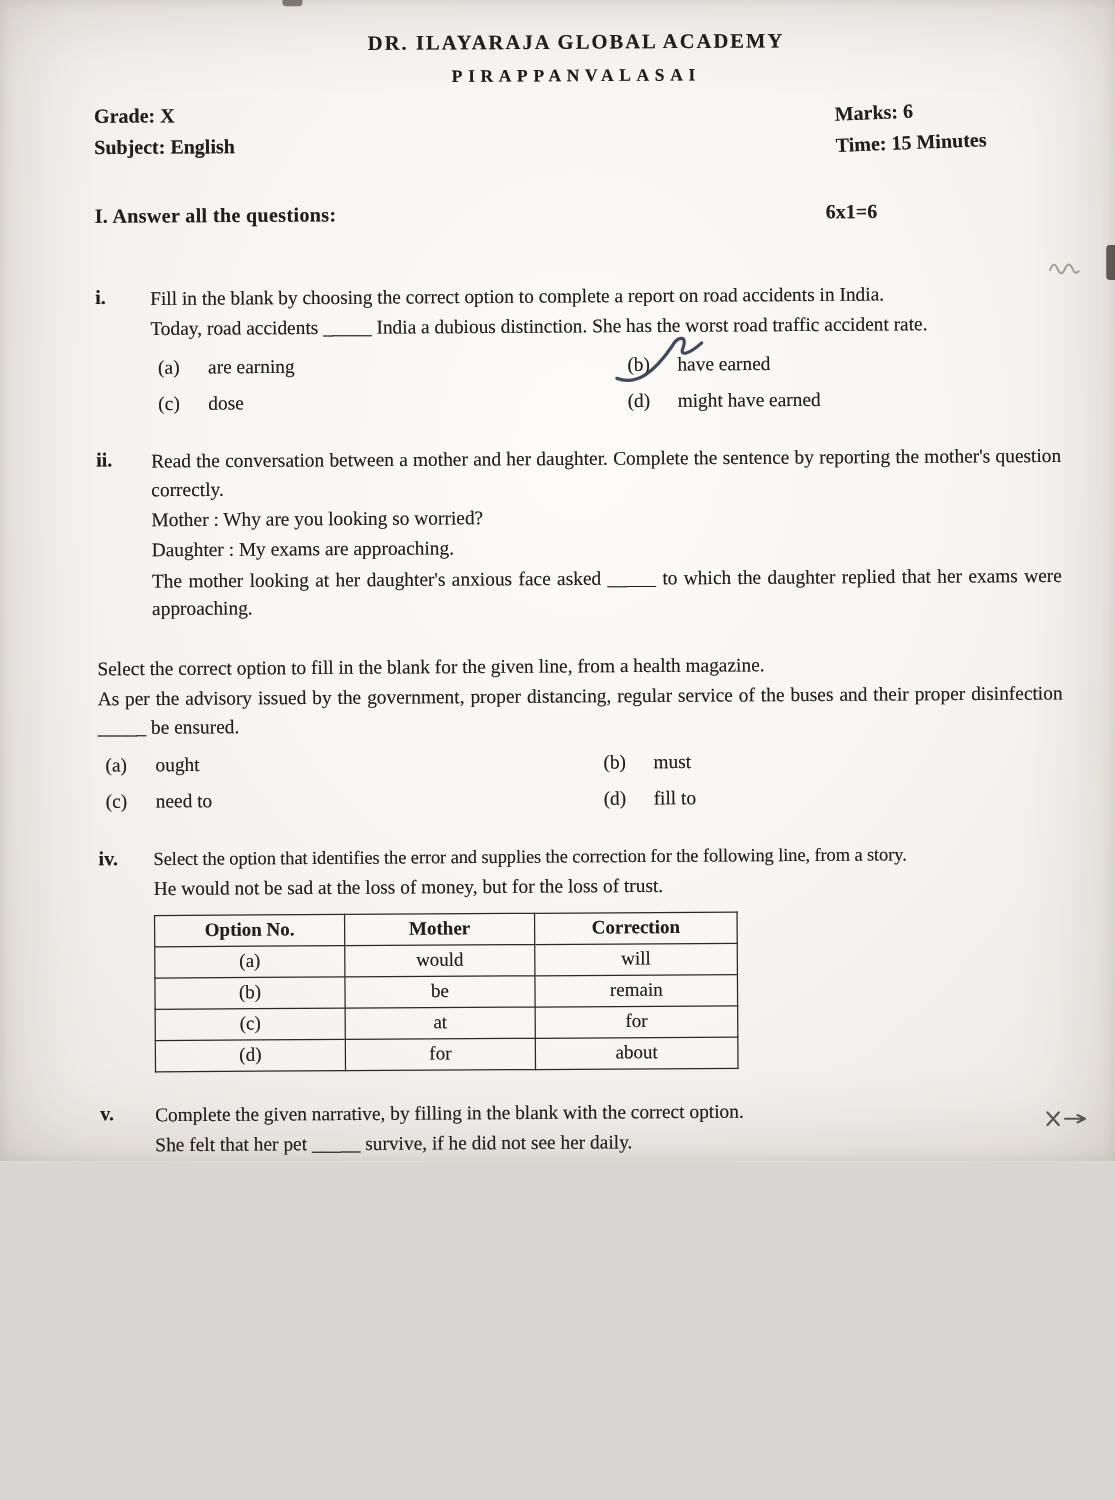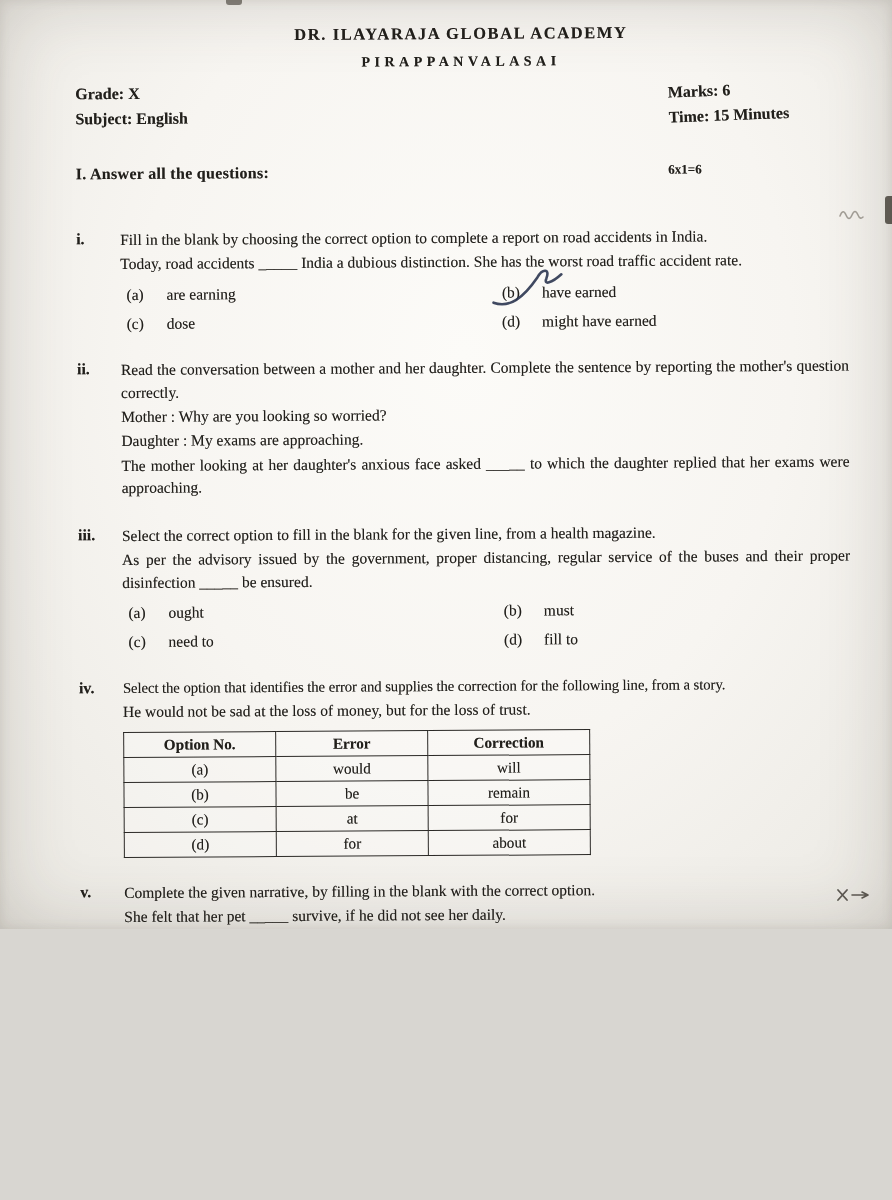--- a/index.html
+++ b/index.html
@@ -25,21 +25,21 @@
 
   .school { text-align:center; font-weight:bold; font-size:16.5px; letter-spacing:1.6px; }
   .place  { text-align:center; font-weight:bold; font-size:14px; letter-spacing:4.5px; margin-top:10px; }
 
   .meta { display:flex; justify-content:space-between; margin-top:13px; }
   .meta-left  > div, .meta-right > div { font-weight:bold; font-size:16px; margin-bottom:7px; }
   .meta-right { margin-right:58px; transform:rotate(-1.8deg); }
 
   .secrow { display:flex; justify-content:space-between; margin-top:30px; }
   .sec-title { font-weight:bold; font-size:16px; letter-spacing:.3px; }
-  .sec-marks { font-weight:bold; font-size:13px; margin-right:146px; }
+  .sec-marks { font-weight:bold; font-size:16px; margin-right:146px; }
 
   .qs { margin-top:46px; display:flex; flex-direction:column; gap:24px; }
   .q { display:flex; }
   .qnum { width:44px; flex:none; font-weight:bold; font-size:16px; padding-top:1px; }
   .qbody { flex:1; font-size:15.5px; line-height:1.44; }
   .qline { margin-bottom:2px; }
   .just { text-align:justify; }
   .tight { font-size:14.8px; letter-spacing:-.1px; }
 
   .opts { display:grid; grid-template-columns:52% 48%; row-gap:7px; margin-top:8px; padding-left:6px; }
@@ -122,21 +122,20 @@
         <div class="qnum">ii.</div>
         <div class="qbody">
           <div class="qline just">Read the conversation between a mother and her daughter. Complete the sentence by reporting the mother's question correctly.</div>
           <div class="qline">Mother : Why are you looking so worried?</div>
           <div class="qline">Daughter : My exams are approaching.</div>
           <div class="qline just">The mother looking at her daughter's anxious face asked _____ to which the daughter replied that her exams were approaching.</div>
         </div>
       </div>
 
       <div class="q">
-        <div class="qnum">iii.</div>
         <div class="qbody">
           <div class="qline">Select the correct option to fill in the blank for the given line, from a health magazine.</div>
           <div class="qline just">As per the advisory issued by the government, proper distancing, regular service of the buses and their proper disinfection _____ be ensured.</div>
           <div class="opts">
             <div class="opt">
               <span class="optL">(a)</span><span class="optT">ought</span>
             </div>
             <div class="opt">
               <span class="optL">(b)</span><span class="optT">must</span>
             </div>
@@ -152,21 +151,21 @@
 
       <div class="q">
         <div class="qnum">iv.</div>
         <div class="qbody">
           <div class="qline tight">Select the option that identifies the error and supplies the correction for the following line, from a story.</div>
           <div class="qline">He would not be sad at the loss of money, but for the loss of trust.</div>
           <table class="errtab">
             <thead>
               <tr>
                 <th>Option No.</th>
-                <th>Error</th>
+                <th>Mother</th>
                 <th>Correction</th>
               </tr>
             </thead>
             <tbody>
               <tr>
                 <td>(a)</td>
                 <td>would</td>
                 <td>will</td>
               </tr>
               <tr>

